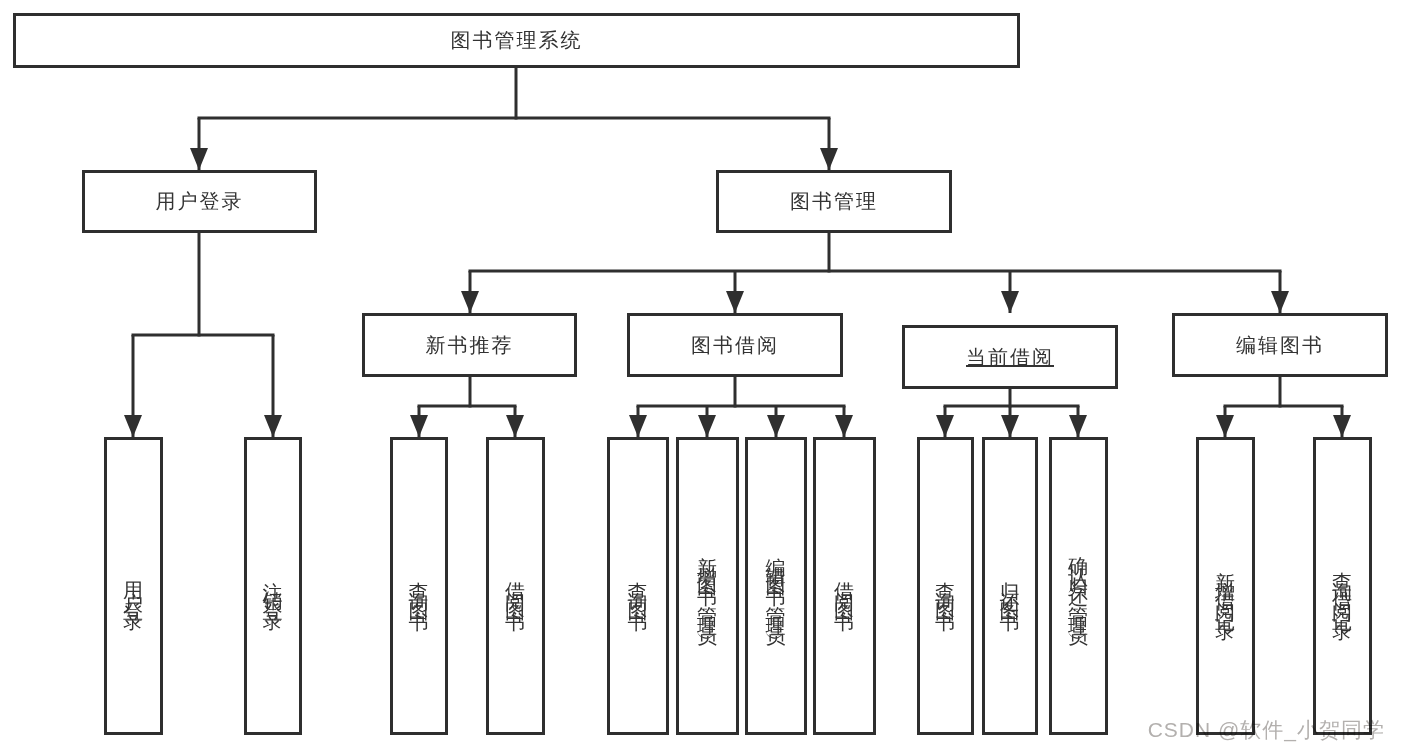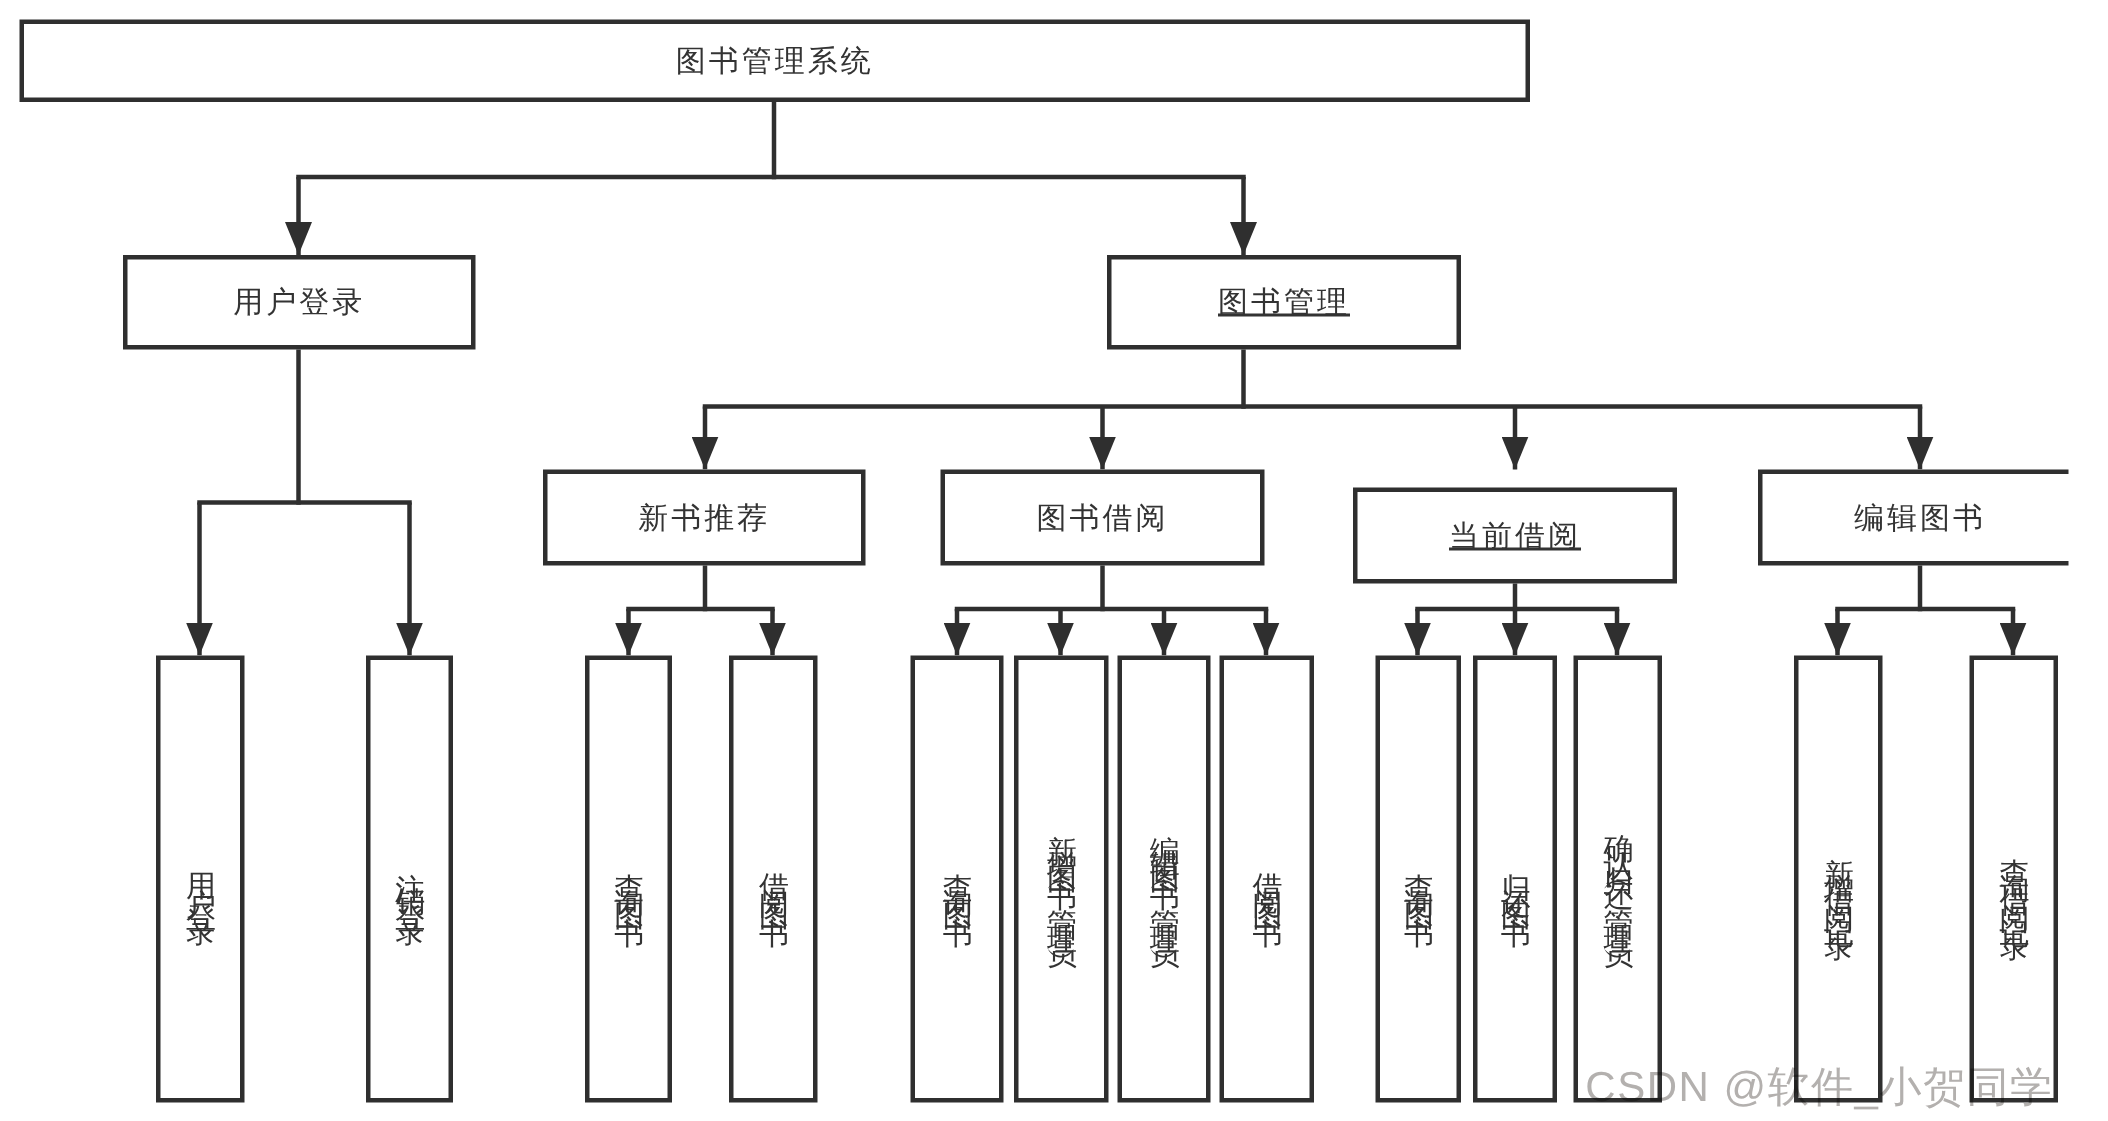--- a/index.html
+++ b/index.html
@@ -8,20 +8,21 @@
     --bg:#ffffff;
     --wm:#b3b0ae;
   }
   html,body{margin:0;padding:0;background:var(--bg);}
   .canvas{
     position:relative;
     width:1379px;height:747px;
     background:var(--bg);
     font-family:"Liberation Sans", sans-serif;
     overflow:hidden;
+    padding-left:16px;
   }
   .wires{position:absolute;left:0;top:0;z-index:1;}
   .wire{stroke:var(--line);stroke-width:3;fill:none;stroke-linecap:square;}
   .drop{stroke:var(--line);stroke-width:3;fill:none;}
   .ah{fill:var(--line);}
   .box{
     position:absolute;
     box-sizing:border-box;
     border:3px solid var(--line);
     background:var(--bg);
@@ -37,21 +38,21 @@
     writing-mode:vertical-rl;
     text-orientation:mixed;
     letter-spacing:10px;
     line-height:1;
     font-size:20px;
   }
   .watermark{
     position:absolute;
     right:10px;
     bottom:3px;
-    font-size:28px;
+    font-size:21px;
     color:var(--wm);
     letter-spacing:1px;
     z-index:3;
     mix-blend-mode:multiply;
     white-space:nowrap;
   }
 </style>
 </head>
 <body>
 
@@ -115,21 +116,21 @@
       <path class="wire" d="M1280 377 V406"></path>
       <path class="wire" d="M1225 406 H1342"></path>
       <line class="drop" x1="1225" y1="406" x2="1225" y2="437" marker-end="url(#ah)"></line>
       <line class="drop" x1="1342" y1="406" x2="1342" y2="437" marker-end="url(#ah)"></line>
     </g>
   </svg>
 
   <div class="box" style="left:13px;top:13px;width:1007px;height:55px;">图书管理系统</div>
 
   <div class="box" style="left:82px;top:170px;width:235px;height:63px;">用户登录</div>
-  <div class="box" style="left:738px;top:170px;width:236px;height:63px;text-decoration:underline;">图书管理</div>
+  <div class="box" style="left:716px;top:170px;width:236px;height:63px;">图书管理</div>
 
   <div class="box" style="left:627px;top:313px;width:216px;height:64px;">图书借阅</div>
   <div class="box" style="left:362px;top:313px;width:215px;height:64px;">新书推荐</div>
   <div class="box" style="left:902px;top:325px;width:216px;height:64px;text-decoration:underline;">当前借阅</div>
   <div class="box" style="left:1172px;top:313px;width:216px;height:64px;">编辑图书</div>
 
   <div class="box vbox" style="left:104px;top:437px;width:59px;height:298px;">用户登录</div>
   <div class="box vbox" style="left:244px;top:437px;width:58px;height:298px;">注销登录</div>
 
   <div class="box vbox" style="left:390px;top:437px;width:58px;height:298px;">查询图书</div>

